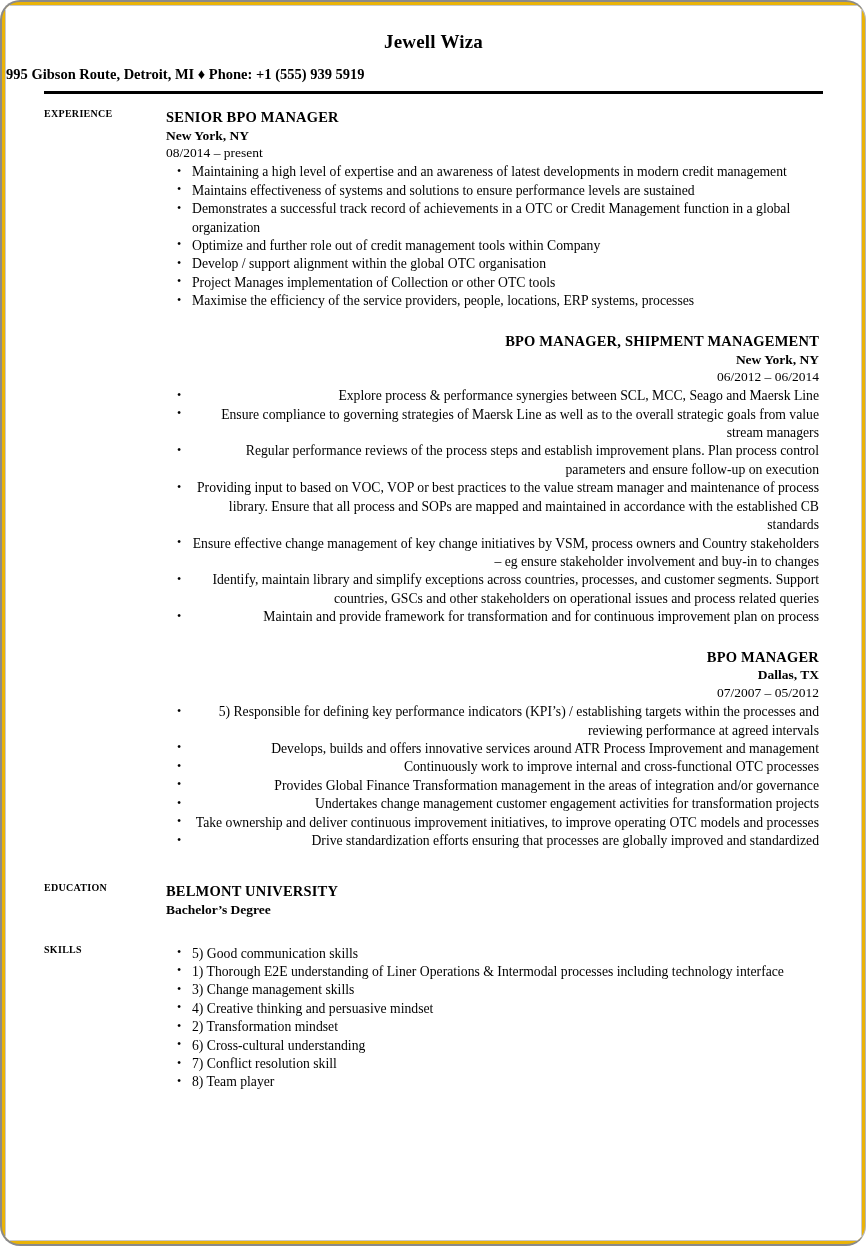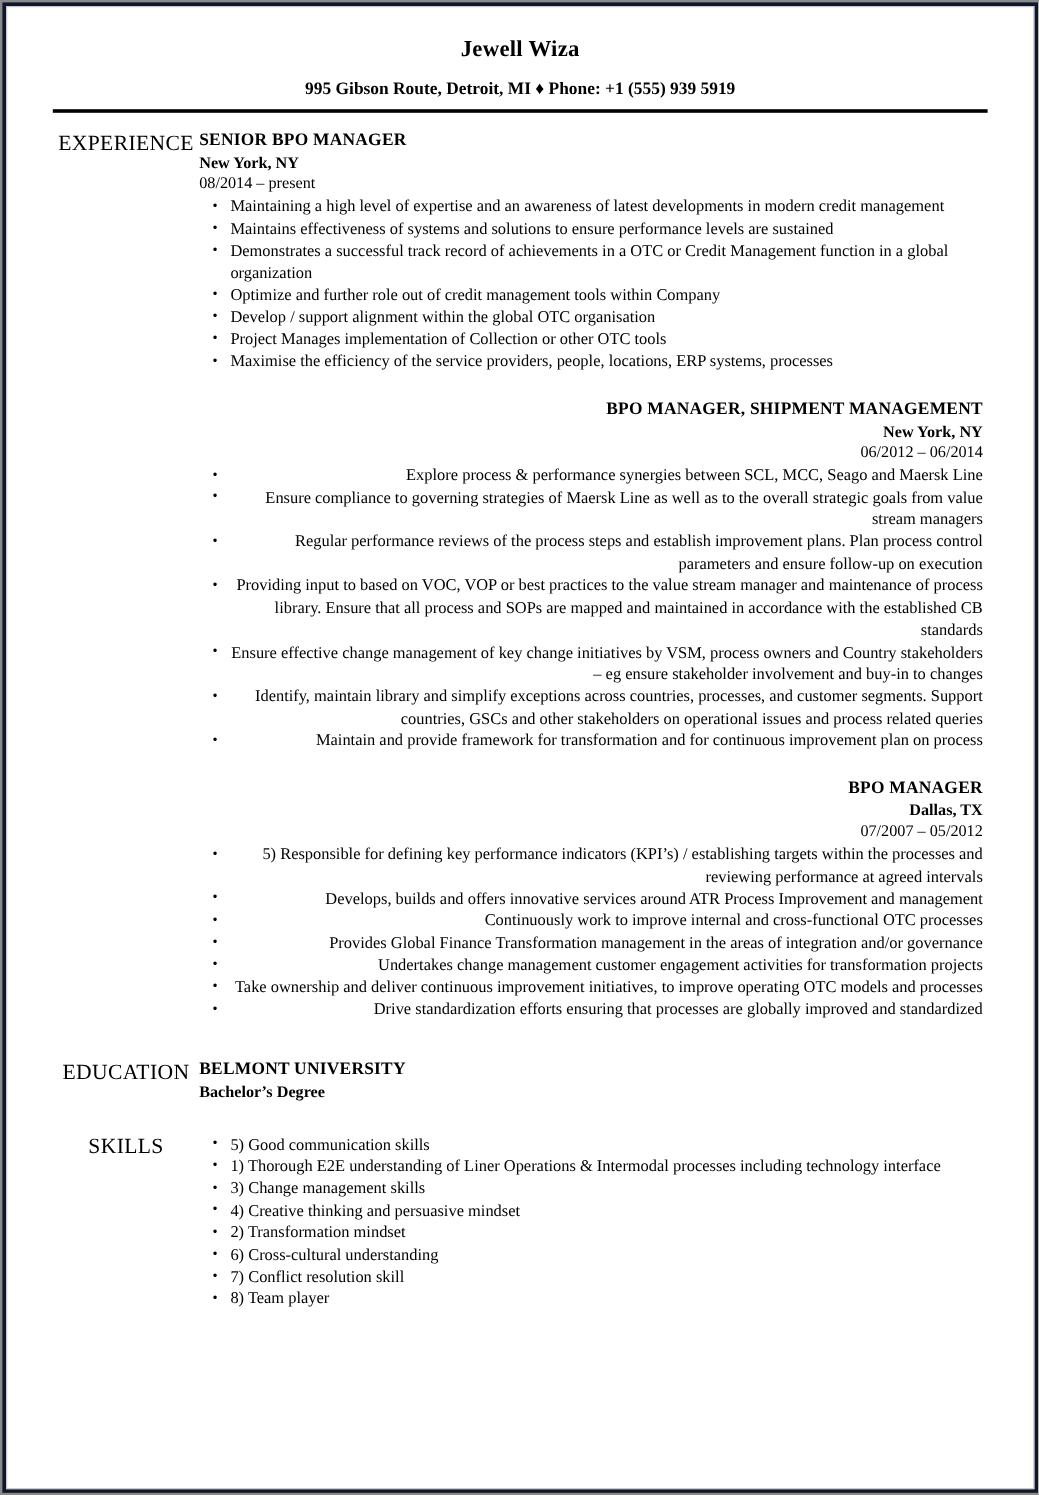--- a/index.html
+++ b/index.html
@@ -10,27 +10,28 @@
   }
   body {
     font-family: "Liberation Serif", "DejaVu Serif", serif;
     color: #000000;
   }
   .page {
     position: relative;
     width: 866px;
     height: 1246px;
     margin: 0;
-    background: #0f172a;
+    background: #eab308;
     box-sizing: border-box;
     border-top: 2px solid #8a8a8a;
     border-left: 2px solid #8a8a8a;
     border-right: 1px solid #b5b5b5;
     border-bottom: 2px solid #8a8a8a;
     overflow: hidden;
+    border-radius: 20px;
   }
   .page-inner {
     position: absolute;
     left: 3px;
     top: 3px;
     right: 3px;
     bottom: 3px;
     border: 1px solid #c9c9c9;
     box-sizing: border-box;
     background: #ffffff;
@@ -47,21 +48,21 @@
   
   .hdr-name {
     text-align: center;
     font-weight: bold;
     font-size: 19px;
     letter-spacing: 0.2px;
     margin: 26px 0 0 0;
     line-height: 1.1;
   }
   .hdr-contact {
-    text-align: center;
+    text-align: left;
     font-weight: bold;
     font-size: 14.5px;
     margin: 14px 0 0 0;
     line-height: 1.1;
   }
   .hdr-rule {
     margin: 8px 38px 0 38px;
     border-top: 3px solid #000000;
     height: 0;
     font-size: 0;
@@ -72,25 +73,24 @@
   .section {
     display: flex;
     align-items: flex-start;
     padding: 0 28px 0 0;
   }
   .section-label {
     width: 160px;
     min-width: 160px;
     padding-left: 38px;
     box-sizing: border-box;
-    font-weight: normal;
-    font-size: 18px;
+    font-weight: bold;
+    font-size: 10px;
     letter-spacing: 0.3px;
     line-height: 1.25;
-    text-align: center;
   }
   .section-body {
     flex: 1 1 auto;
     padding-right: 14px;
   }
 
   .section-experience { margin-top: 14px; }
   .section-education  { margin-top: 32px; }
   .section-skills     { margin-top: 24px; }
 

